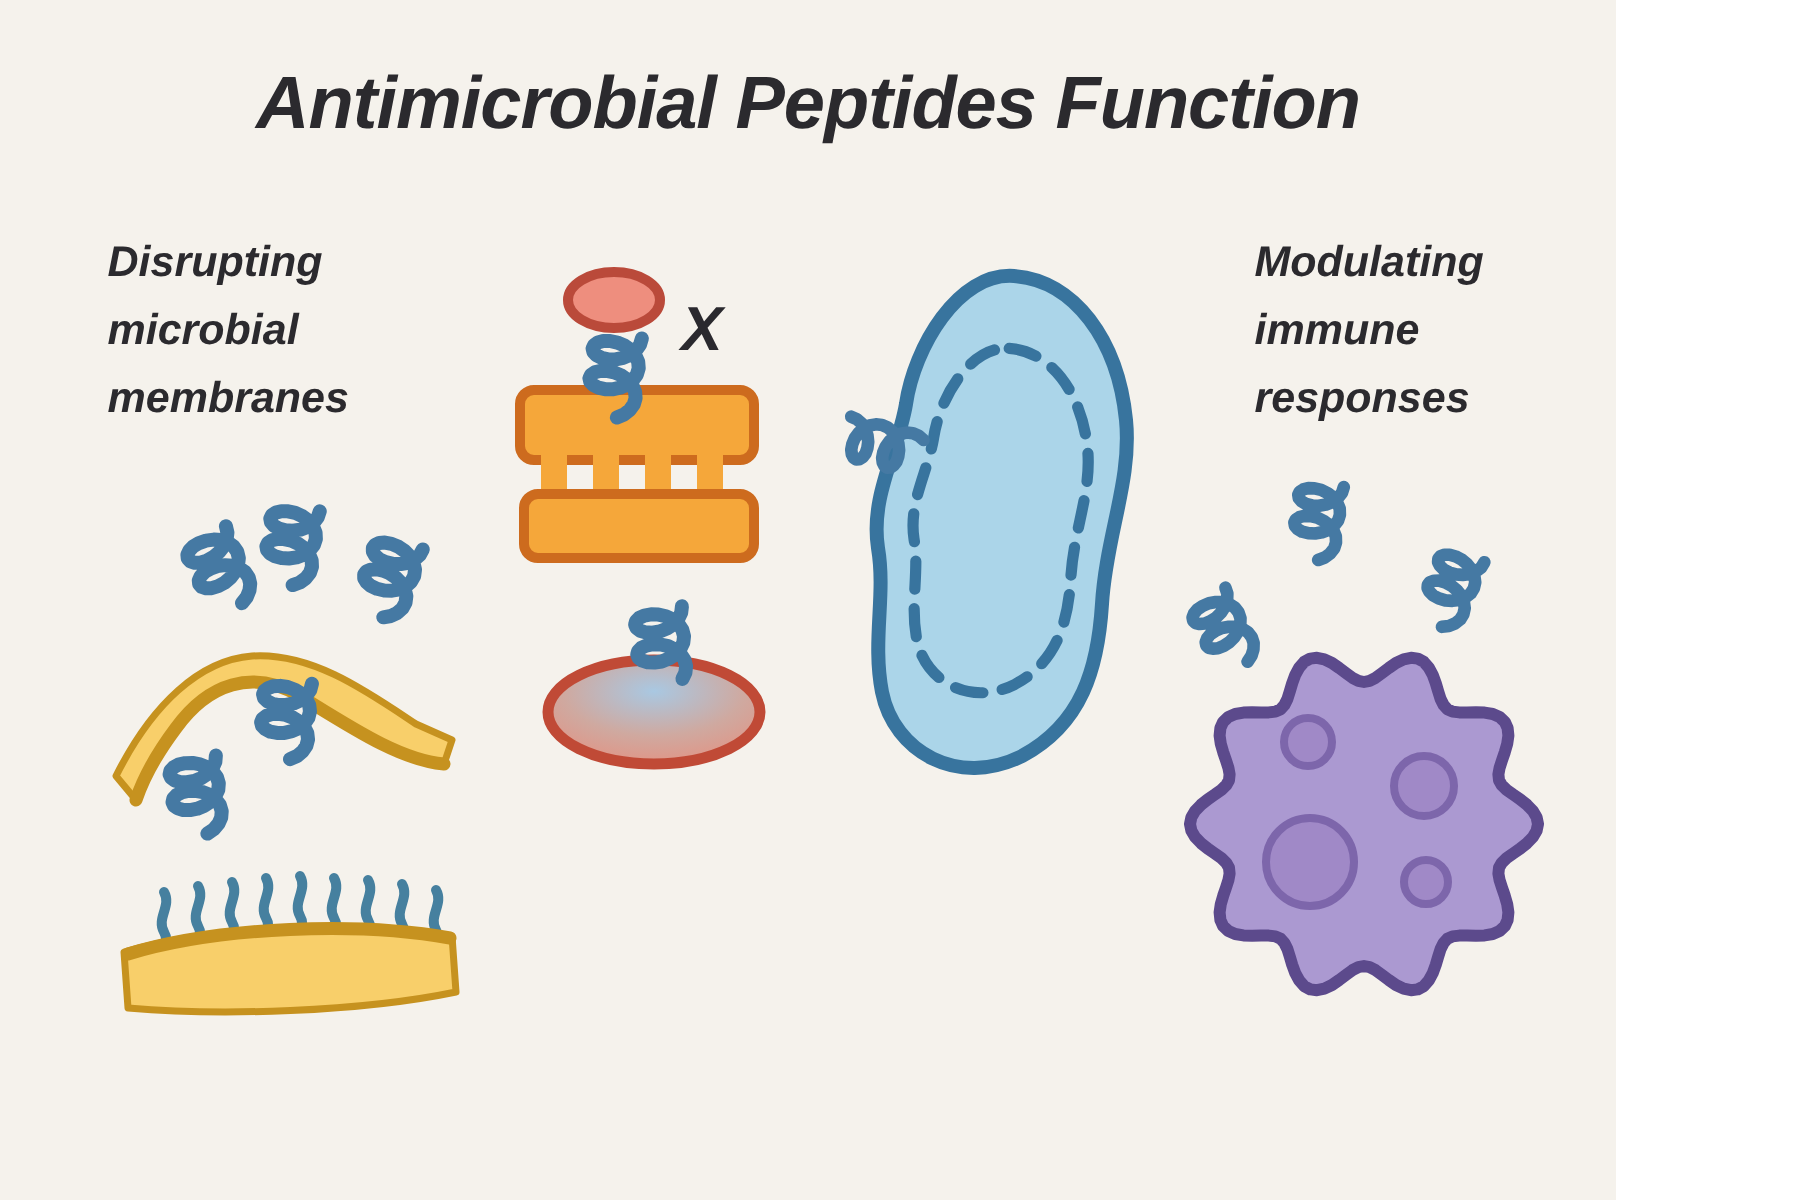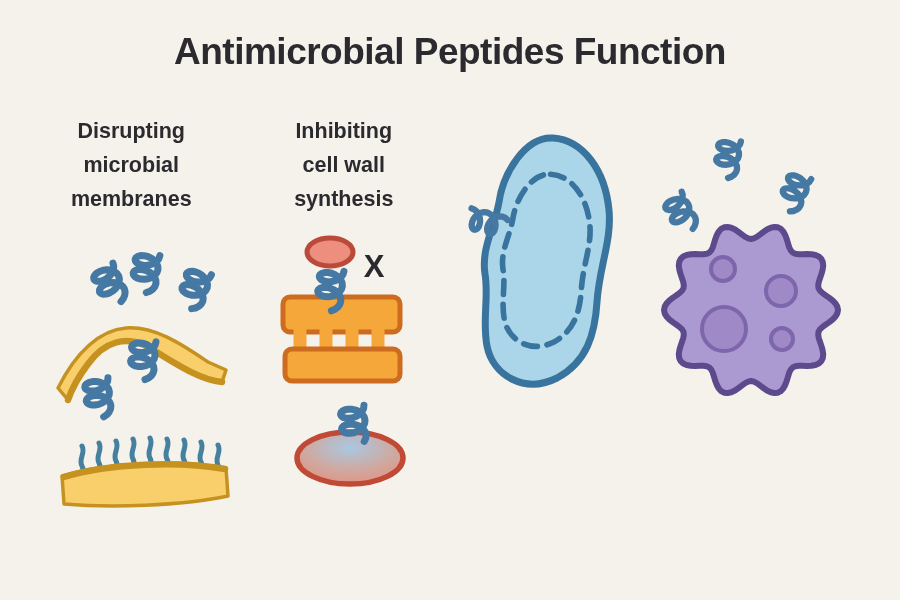--- a/index.html
+++ b/index.html
@@ -1,22 +1,23 @@
 <!DOCTYPE html>
 <html style="--text: #2b2a2e; --peptide_blue: #4579a3; --membrane_yellow: #f8cf6a; --membrane_gold: #c6921f; --cilia_blue: #46809f; --wall_orange: #f5a73a; --wall_orange_dark: #cd6b1e; --precursor_red: #ee8e7e; --precursor_red_border: #ba4a3a; --disc_border: #c04a36; --disc_blue: #a9c8e2; --disc_mid: #cfa9a0; --disc_red: #e98b79; --x_mark: #2a292e; --bacterium_fill: #abd5e9; --bacterium_border: #38749e; --immune_fill: #ab99d1; --immune_border: #5c4a8c; --granule_fill: #a089c7; --granule_border: #7d66ab; --page_bg: #f5f2ec;"><head>
 <meta charset="utf-8">
 <style>
   html,body{margin:0;padding:0;}
   .canvas{
     position:relative;
-    width:900px;height:600px;
+    width:808px;height:600px;
     overflow:hidden;
     background:var(--page_bg,#f5f2ec);
     font-family:"Liberation Sans", sans-serif;
     color:var(--text,#2b2a2e);
+    font-style:italic;
   }
   .title{
     margin:30px 0 0 0;
     text-align:center;
     font-size:37px;
     font-weight:700;
     letter-spacing:-0.5px;
     line-height:1.2;
     color:var(--text,#2b2a2e);
   }
@@ -25,21 +26,21 @@
     grid-template-columns:repeat(4,1fr);
     padding:0 25px;
     margin-top:40px;
   }
   .col{min-width:0;}
   .col-label{
     margin:0 auto;
     font-size:21.5px;
     font-weight:600;
     line-height:34px;
-    text-align:center;
+    text-align:left;
     min-height:102px;
     color:var(--text,#2b2a2e);
   }
   .col:nth-child(1) .col-label{max-width:132px;}
   .col:nth-child(2) .col-label{max-width:114px;}
   .col:nth-child(3) .col-label{max-width:134px;}
   .col:nth-child(4) .col-label{max-width:122px;}
   .art{display:block;margin-top:8px;overflow:visible;}
   .col:nth-child(1) .art{margin-left:5px;}
   .col:nth-child(2) .art{margin-left:22px;}
@@ -114,21 +115,20 @@
             <path class="gold-edge" d="M34 253 C80 239 150 237 195 245"></path>
           </g>
         </g>
         <defs>
           <path id="cilium" d="M0 0 C4 7 -4 13 0 20 C3 25 -1 29 0 33"></path>
         </defs>
       </svg>
     </section>
 
     <section class="col">
-      <h2 class="col-label">Inhibiting cell wall synthesis</h2>
       <svg class="art" width="190" height="300" viewBox="0 225 190 300">
         <defs>
           <radialGradient id="discGrad" cx="0.5" cy="0.3" r="0.85">
             <stop offset="0" style="stop-color:var(--disc_blue,#a9c8e2)"></stop>
             <stop offset="0.5" style="stop-color:var(--disc_mid,#cfa9a0)"></stop>
             <stop offset="1" style="stop-color:var(--disc_red,#e98b79)"></stop>
           </radialGradient>
         </defs>
         <g transform="translate(0,225)">
           <ellipse class="red-oval" cx="70" cy="28" rx="23" ry="14"></ellipse>
@@ -165,20 +165,21 @@
           <use class="bean" href="#beanpath"></use>
           <use class="bean-dash" href="#beanpath" transform="translate(30 41) scale(0.70)"></use>
           <g transform="translate(24,96) rotate(-75)">
               <path class="coil coil-thin" d="M10.0 0.0 L9.5 3.1 L8.1 6.0 L5.9 8.5 L3.1 10.3 L0.0 11.5 L-3.1 11.9 L-5.9 11.7 L-8.1 10.8 L-9.5 9.5 L-10.0 8.0 L-9.5 6.5 L-8.1 5.2 L-5.9 4.3 L-3.1 4.1 L-0.0 4.5 L3.1 5.7 L5.9 7.5 L8.1 10.0 L9.5 12.9 L10.0 16.0 L9.5 19.1 L8.1 22.0 L5.9 24.5 L3.1 26.3 L0.0 27.5 L-3.1 27.9 L-5.9 27.7 L-8.1 26.8 L-9.5 25.5 L-10.0 24.0 L-9.5 22.5 L-8.1 21.2 L-5.9 20.3 L-3.1 20.1 L-0.0 20.5 L3.1 21.7 L5.9 23.5 L8.1 26.0 L9.5 28.9 L10.0 32.0 L9.5 35.1 L8.1 38.0"></path>
             </g>
         </g>
       </svg>
     </section>
 
     <section class="col">
+      <h2 class="col-label">Modulating immune responses</h2>
       <svg class="art" width="240" height="300" viewBox="0 225 240 300">
         <g transform="translate(0,225)">
           <g transform="translate(26,75) rotate(-28)">
               <path class="coil coil-thin" d="M11.0 0.0 L10.5 3.0 L8.9 5.8 L6.5 8.2 L3.4 9.9 L0.0 11.0 L-3.4 11.3 L-6.5 11.0 L-8.9 10.0 L-10.5 8.6 L-11.0 7.0 L-10.5 5.4 L-8.9 4.0 L-6.5 3.0 L-3.4 2.7 L-0.0 3.0 L3.4 4.1 L6.5 5.8 L8.9 8.2 L10.5 11.0 L11.0 14.0 L10.5 17.0 L8.9 19.8 L6.5 22.2 L3.4 23.9 L0.0 25.0 L-3.4 25.3 L-6.5 25.0 L-8.9 24.0 L-10.5 22.6 L-11.0 21.0 L-10.5 19.4 L-8.9 18.0 L-6.5 17.0 L-3.4 16.7 L-0.0 17.0 L3.4 18.1 L6.5 19.8 L8.9 22.2 L10.5 25.0 L11.0 28.0 L10.5 31.0 L8.9 33.8 L6.5 36.2 L3.4 37.9"></path>
             </g>
           <g transform="translate(84,18) rotate(8)">
               <path class="coil coil-thin" d="M11.0 0.0 L10.5 3.0 L8.9 5.8 L6.5 8.2 L3.4 9.9 L0.0 11.0 L-3.4 11.3 L-6.5 11.0 L-8.9 10.0 L-10.5 8.6 L-11.0 7.0 L-10.5 5.4 L-8.9 4.0 L-6.5 3.0 L-3.4 2.7 L-0.0 3.0 L3.4 4.1 L6.5 5.8 L8.9 8.2 L10.5 11.0 L11.0 14.0 L10.5 17.0 L8.9 19.8 L6.5 22.2 L3.4 23.9 L0.0 25.0 L-3.4 25.3 L-6.5 25.0 L-8.9 24.0 L-10.5 22.6 L-11.0 21.0 L-10.5 19.4 L-8.9 18.0 L-6.5 17.0 L-3.4 16.7 L-0.0 17.0 L3.4 18.1 L6.5 19.8 L8.9 22.2 L10.5 25.0 L11.0 28.0 L10.5 31.0 L8.9 33.8 L6.5 36.2 L3.4 37.9"></path>
             </g>
           <g transform="translate(155,53) rotate(22)">
               <path class="coil coil-thin" d="M11.0 0.0 L10.5 3.0 L8.9 5.8 L6.5 8.2 L3.4 9.9 L0.0 11.0 L-3.4 11.3 L-6.5 11.0 L-8.9 10.0 L-10.5 8.6 L-11.0 7.0 L-10.5 5.4 L-8.9 4.0 L-6.5 3.0 L-3.4 2.7 L-0.0 3.0 L3.4 4.1 L6.5 5.8 L8.9 8.2 L10.5 11.0 L11.0 14.0 L10.5 17.0 L8.9 19.8 L6.5 22.2 L3.4 23.9 L0.0 25.0 L-3.4 25.3 L-6.5 25.0 L-8.9 24.0 L-10.5 22.6 L-11.0 21.0 L-10.5 19.4 L-8.9 18.0 L-6.5 17.0 L-3.4 16.7 L-0.0 17.0 L3.4 18.1 L6.5 19.8 L8.9 22.2 L10.5 25.0 L11.0 28.0 L10.5 31.0 L8.9 33.8 L6.5 36.2 L3.4 37.9"></path>

